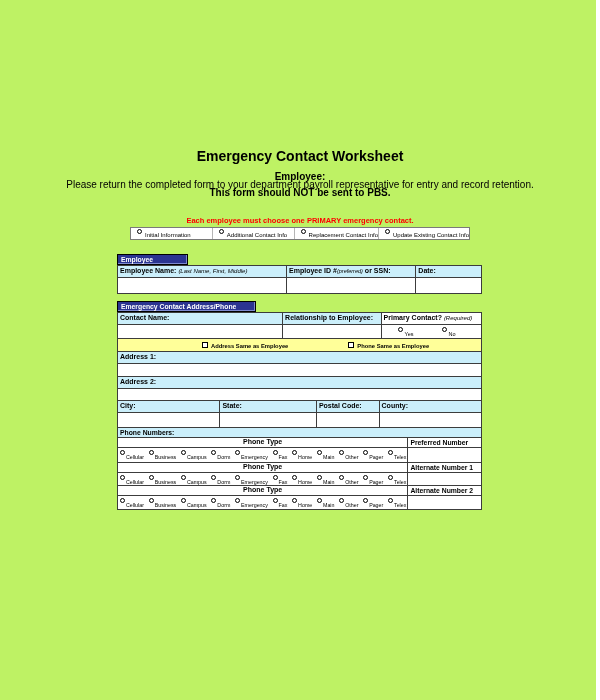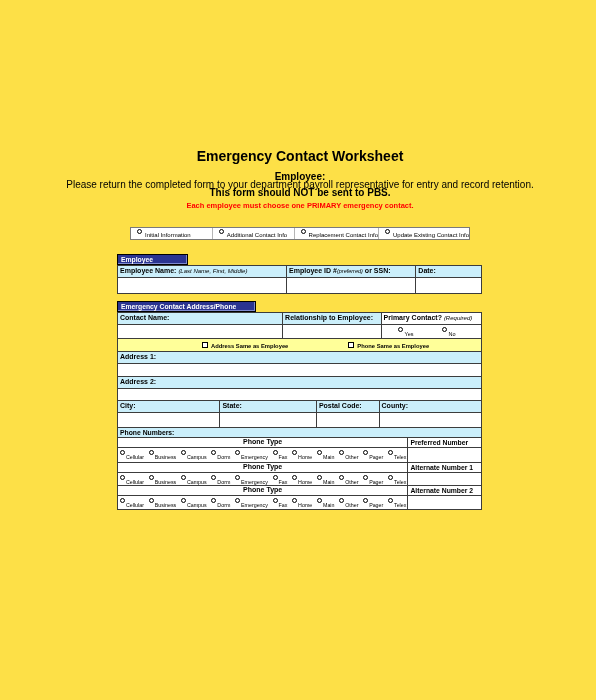--- a/index.html
+++ b/index.html
@@ -1,18 +1,18 @@
 <!DOCTYPE html>
 <html><head>
 <meta charset="utf-8">
 <style>
   * { margin:0; padding:0; box-sizing:border-box; }
   html,body { background:#fff; }
   .page {
-    position:relative; width:596px; height:700px; background:#fde047;
+    position:relative; width:596px; height:700px; background:#bef264;
     font-family:"Liberation Sans", sans-serif; color:#000;
   }
   .abs { position:absolute; }
   .ctr { left:0; width:600px; text-align:center; }
 
   .title { font-size:14px; font-weight:bold; }
   .intro { font-size:10px; }
   .b { font-weight:bold; }
   .red { font-size:7.5px; font-weight:bold; color:#ff0000; }
 
@@ -72,21 +72,21 @@
 </style>
 </head>
 <body>
 
 <div class="page">
 
   <div class="abs ctr title" style="top:148px">Emergency Contact Worksheet</div>
   <div class="abs ctr intro b" style="top:171px">Employee:</div>
   <div class="abs ctr intro b" style="top:187px">This form should NOT be sent to PBS.</div>
   <div class="abs ctr intro" style="top:179px">Please return the completed form to your department payroll representative for entry and record retention.</div>
-  <div class="abs ctr red" style="top:201px">Each employee must choose one PRIMARY emergency contact.</div>
+  <div class="abs ctr red" style="top:216px">Each employee must choose one PRIMARY emergency contact.</div>
 
   <div class="abs tabbar">
 
       <span class="tabcell" style="flex:1">
         <span class="radio"></span>
         <span class="tlabel">Initial Information</span>
       </span>
 
       <span class="tabcell" style="flex:1">
         <span class="radio"></span>

